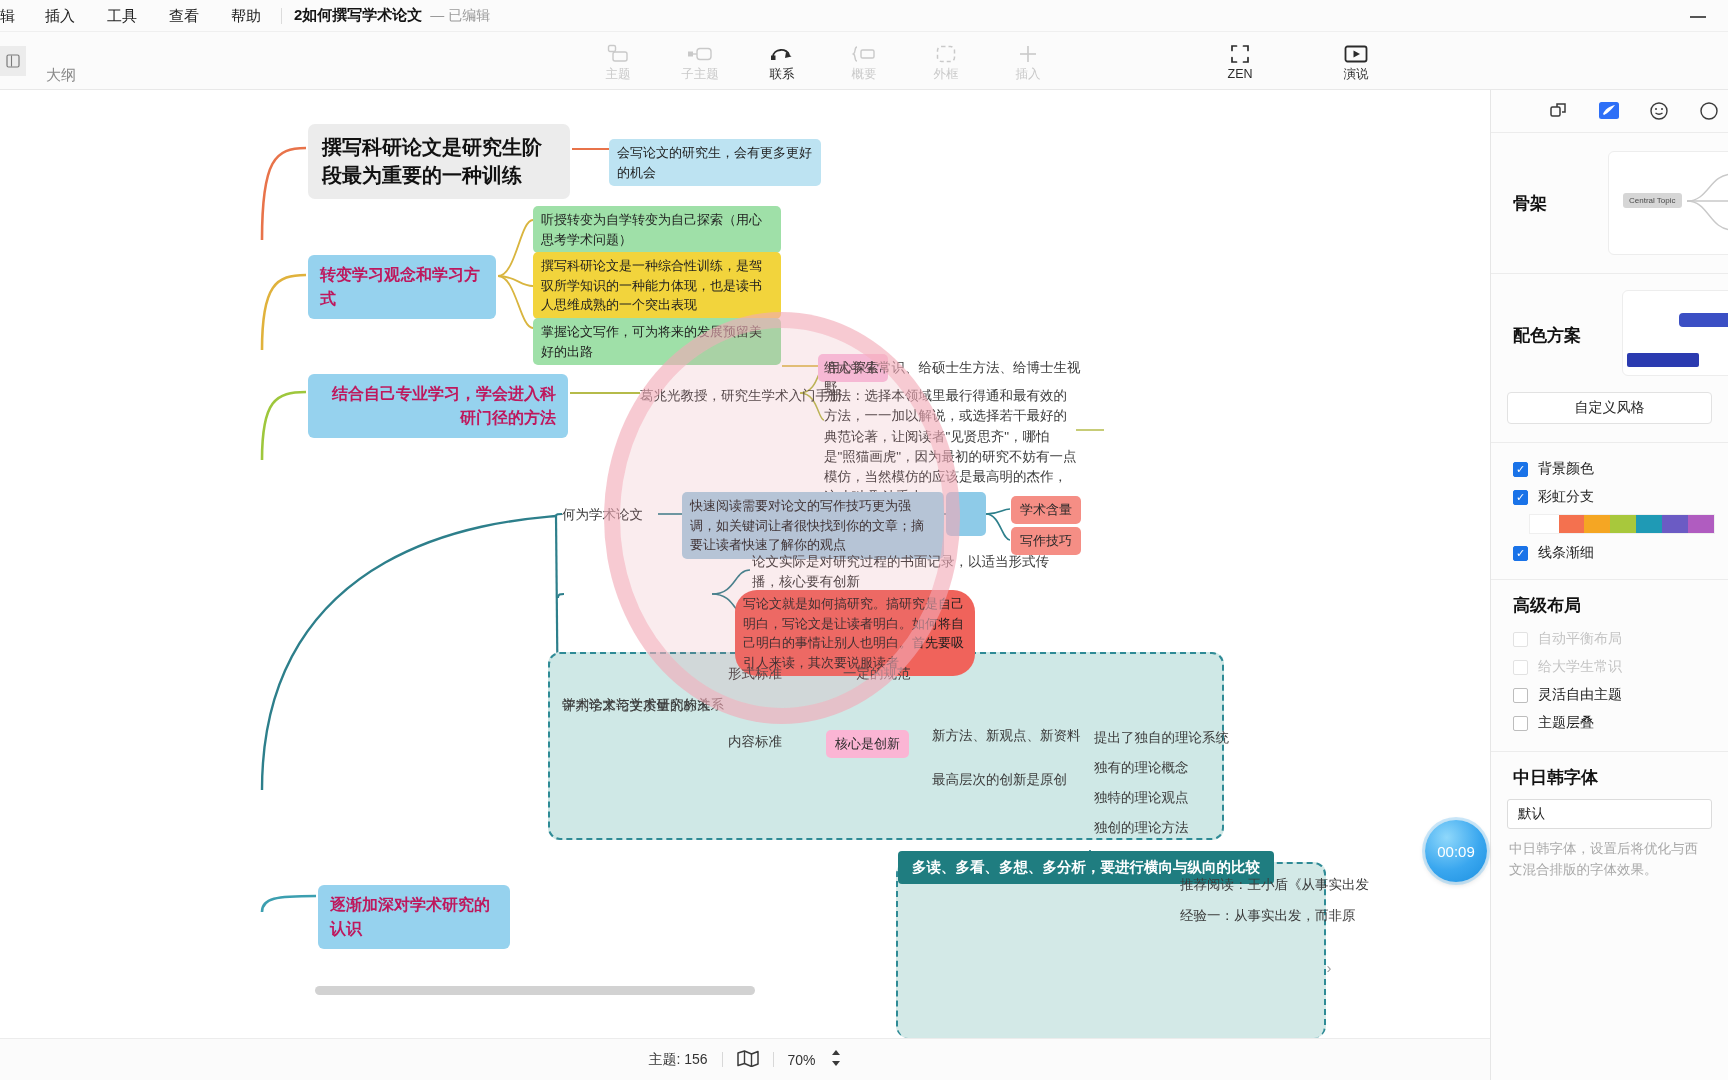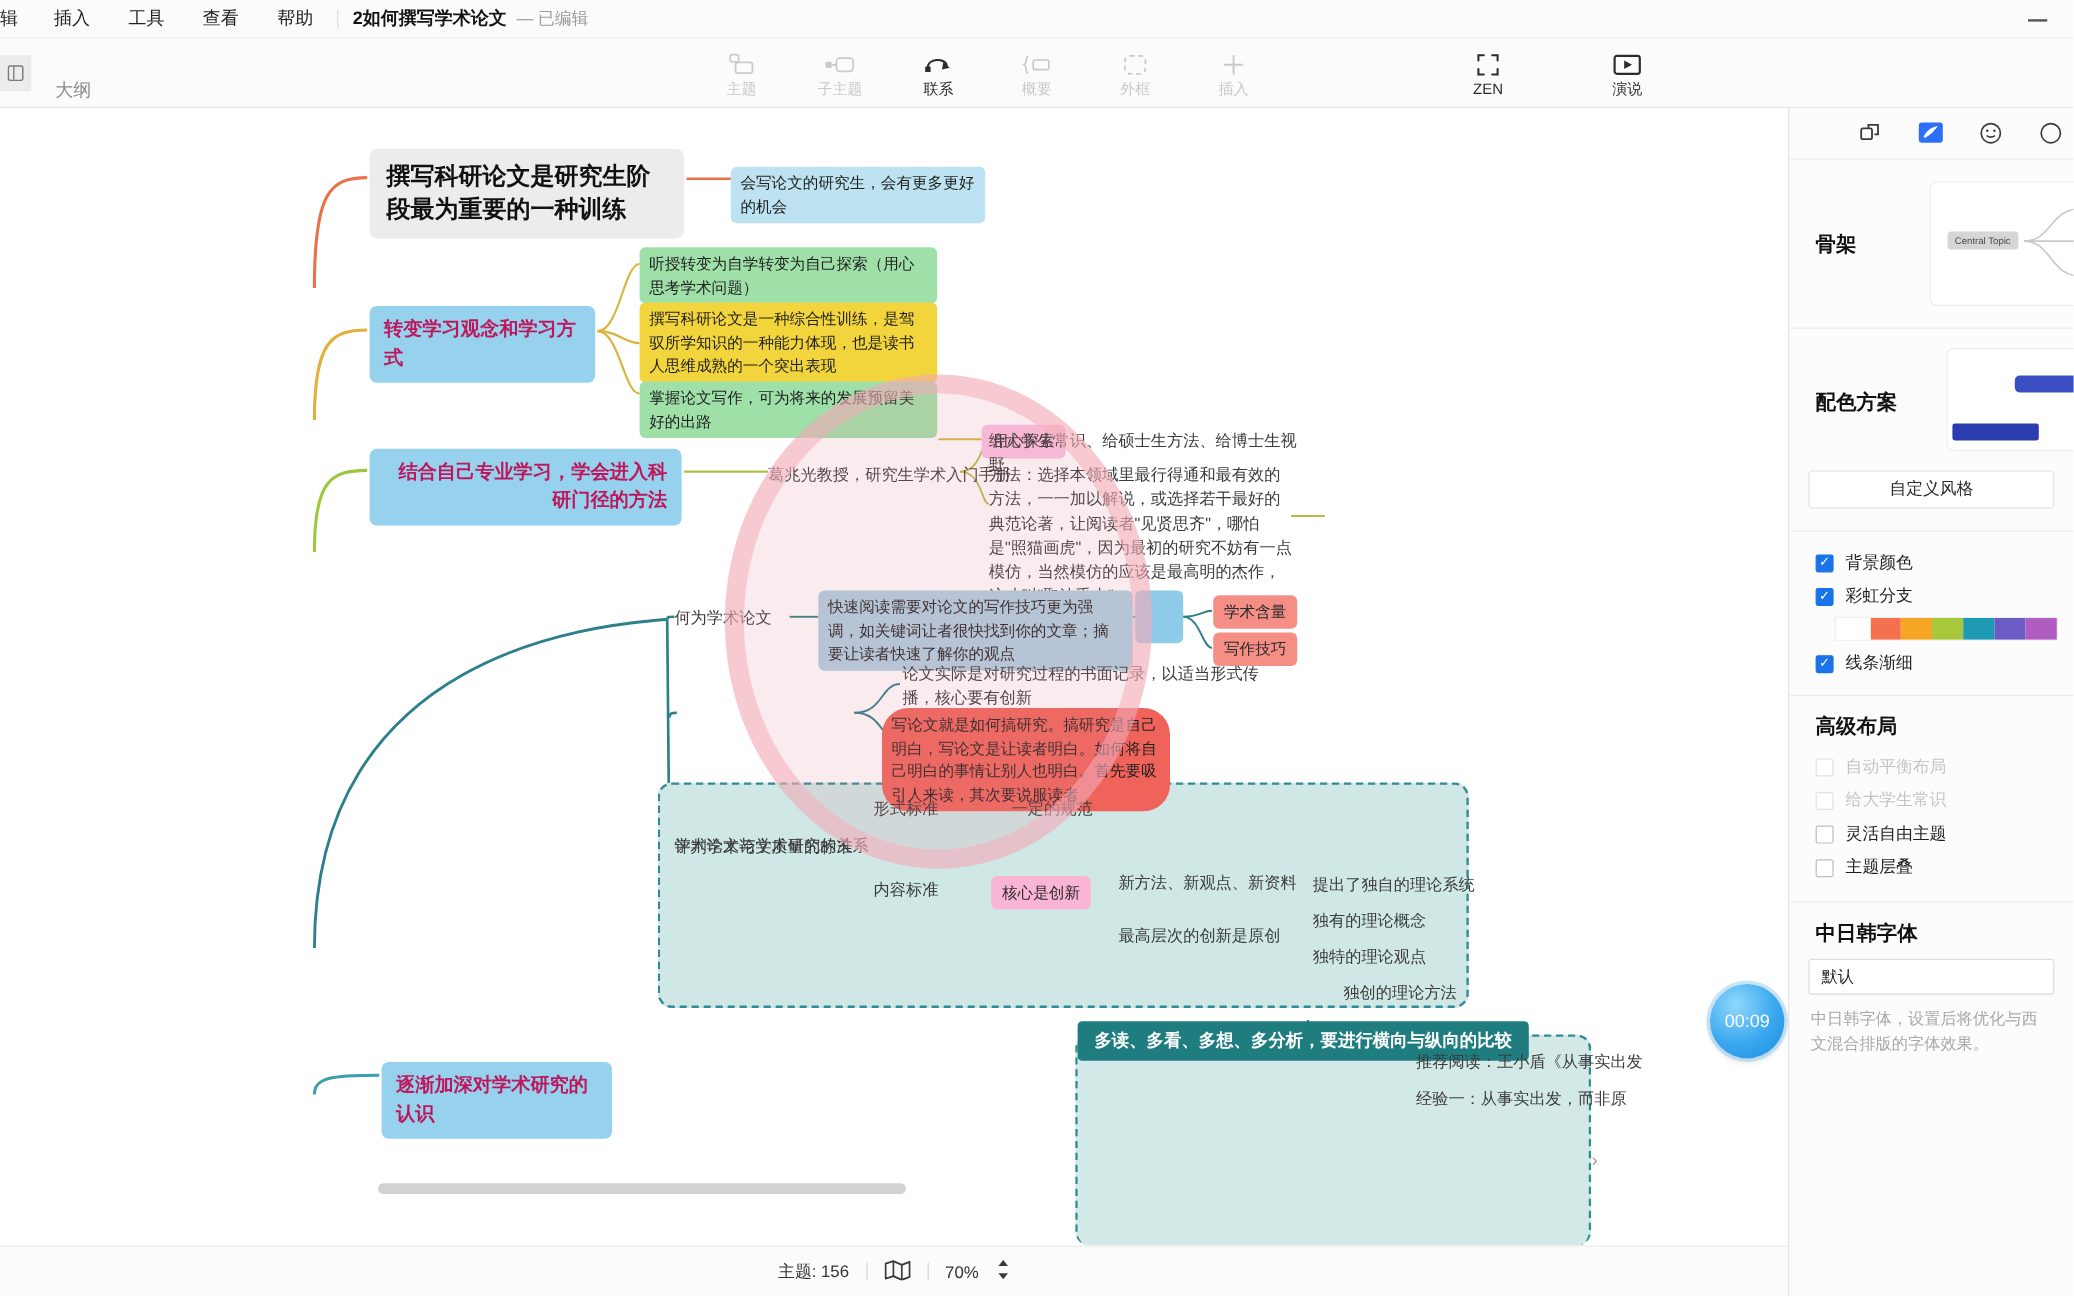--- a/index.html
+++ b/index.html
@@ -349,21 +349,21 @@
     <div class="node plain" style="left:562px; top:606px; width:170px;">评判学术论文质量的标准</div>
     <div class="node plain" style="left:728px; top:574px; width:70px;">形式标准</div>
     <div class="node plain" style="left:843px; top:574px; width:84px;">一定的规范</div>
     <div class="node plain" style="left:728px; top:642px; width:70px;">内容标准</div>
     <div class="node small-tag" style="left:826px; top:640px; background:#fbb5d4;">核心是创新</div>
     <div class="node plain" style="left:932px; top:608px; width:160px;margin-top:28px;">新方法、新观点、新资料</div>
     <div class="node plain" style="left:932px; top:680px; width:146px;">最高层次的创新是原创</div>
     <div class="node plain" style="left:1094px; top:638px; width:150px;">提出了独自的理论系统</div>
     <div class="node plain" style="left:1094px; top:668px; width:120px;">独有的理论概念</div>
     <div class="node plain" style="left:1094px; top:698px; width:120px;">独特的理论观点</div>
-    <div class="node plain" style="left:1094px; top:728px; width:120px;text-align:right;">独创的理论方法</div>
+    <div class="node plain" style="left:1094px; top:728px; width:120px;">独创的理论方法</div>
     <div class="node plain" style="left:1180px; top:785px; width:210px;">推荐阅读：王小盾《从事实出发</div>
     <div class="node plain" style="left:1180px; top:816px; width:210px;">经验一：从事实出发，而非原</div>
     <div class="node mid" style="left:318px; top:795px; width:192px; background:#96d2ee;">逐渐加深对学术研究的认识</div>
 
     <div class="pink-circle" style="left:604px; top:222px; width:356px; height:412px;"></div>
 
     <div class="hscroll"></div>
     <div class="scroll-right">›</div>
   </div>
 

